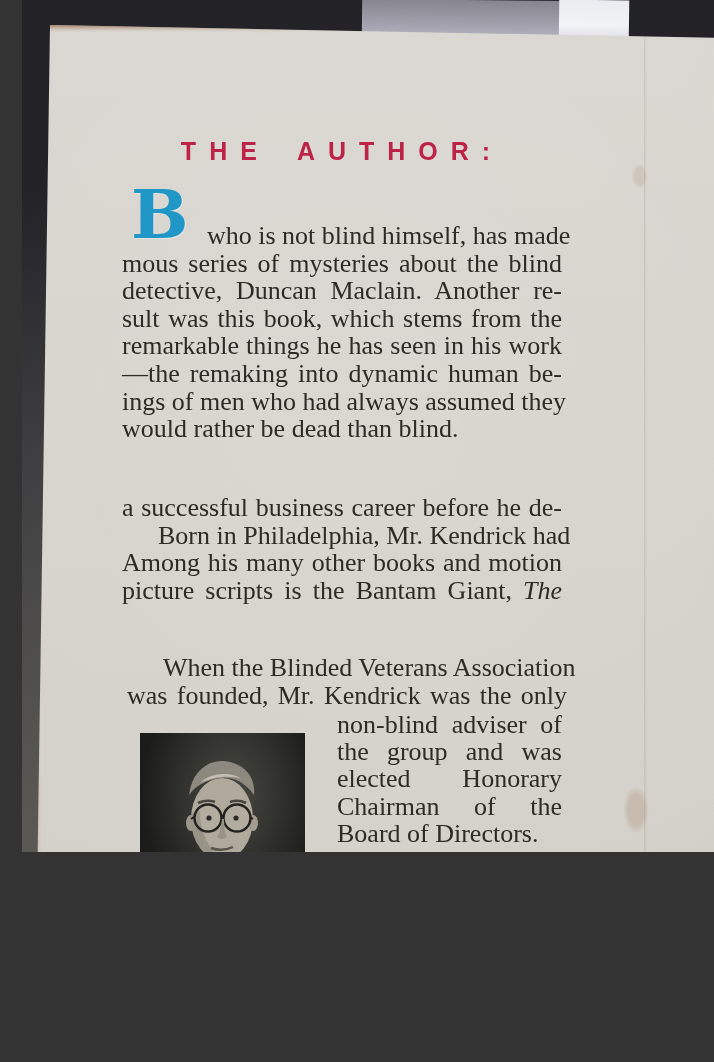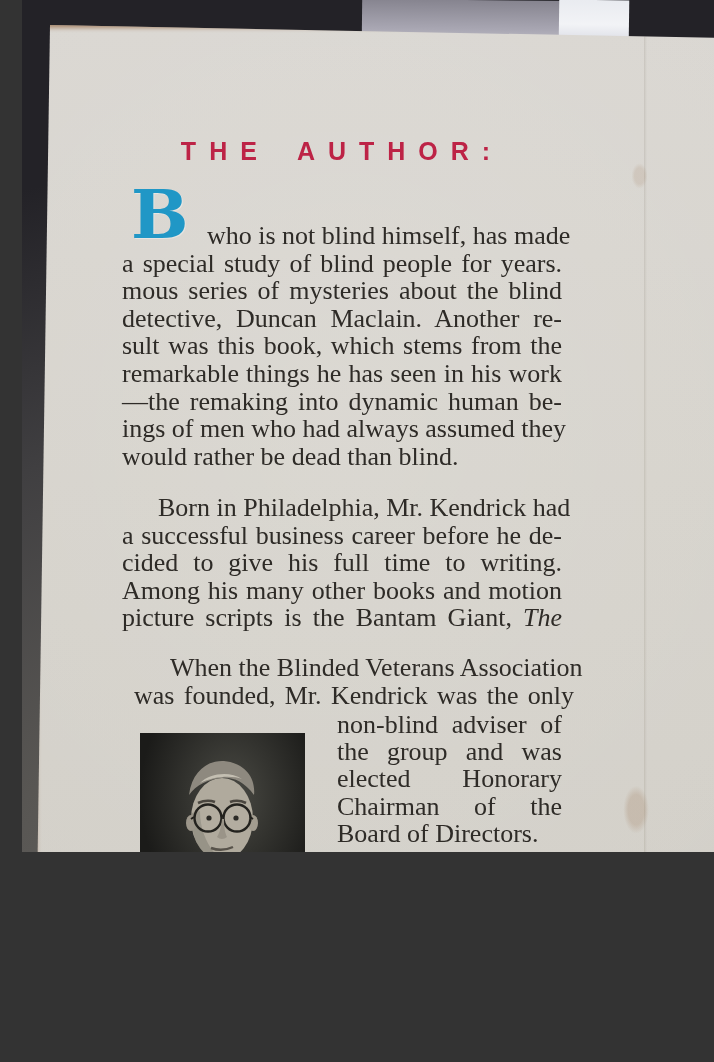--- a/index.html
+++ b/index.html
@@ -45,21 +45,21 @@
     font-size:68px;line-height:62px;text-shadow:1px 1px 0 rgba(255,255,255,.35);}
   #author-name{left:172px;top:168px;font-family:"Liberation Sans",sans-serif;
     font-weight:bold;font-size:31px;letter-spacing:5px;}
   .para{width:440px;color:#2e2b27;font-size:26px;}
   .para .line{height:27.6px;line-height:27.6px;text-align:justify;text-align-last:justify;white-space:nowrap;}
   .para .line.end{text-align-last:left;}
   .para .line.indent{padding-left:36px;}
   .para .line.dcindent{padding-left:85px;}
   #para1{left:87px;top:197px;}
   #para2{left:87px;top:469px;}
-  #para3a{left:99px;top:629px;}
+  #para3a{left:92px;top:629px;}
   #para3b{left:302px;top:686px;width:225px;}
   #para3b .line{height:27.2px;line-height:27.2px;}
   .it{font-style:italic;}
   
   #photo{left:105px;top:708px;width:165px;height:222px;background:#161614;}
   
   #publisher{left:302px;top:855px;font-family:"Liberation Sans",sans-serif;font-weight:bold;}
   #publisher .publine{font-size:36px;line-height:42px;transform:scaleX(.8);transform-origin:left;letter-spacing:1px;}
   #rooster{left:445px;top:849px;width:68px;height:85px;}
   #printed{left:447px;top:968px;width:80px;text-align:center;
@@ -79,34 +79,32 @@
 
     <div id="spine"></div>
     <div class="stains"></div>
 
     <div id="title" class="abs" style="color:#bd2346;">THE AUTHOR:</div>
 
     <div id="dropcap" class="abs" style="color:#2097c6;">B</div>
 
     <div id="para1" class="abs para">
       <div class="line dcindent">who is not blind himself, has made</div>
-      <div class="line">a special study of blind people for years.</div>
       <div class="line">mous series of mysteries about the blind</div>
       <div class="line">detective, Duncan Maclain. Another re-</div>
       <div class="line">sult was this book, which stems from the</div>
       <div class="line">remarkable things he has seen in his work</div>
       <div class="line">—the remaking into dynamic human be-</div>
       <div class="line">ings of men who had always assumed they</div>
       <div class="line end">would rather be dead than blind.</div>
     </div>
 
     <div id="para2" class="abs para">
+      <div class="line">a successful business career before he de-</div>
       <div class="line indent">Born in Philadelphia, Mr. Kendrick had</div>
-      <div class="line">a successful business career before he de-</div>
-      <div class="line">cided to give his full time to writing.</div>
       <div class="line">Among his many other books and motion</div>
       <div class="line"><span>picture scripts is the Bantam Giant,</span> <span class="it">The</span></div>
     </div>
 
     <div id="para3a" class="abs para">
       <div class="line indent">When the Blinded Veterans Association</div>
       <div class="line">was founded, Mr. Kendrick was the only</div>
     </div>
 
     <div id="para3b" class="abs para">

